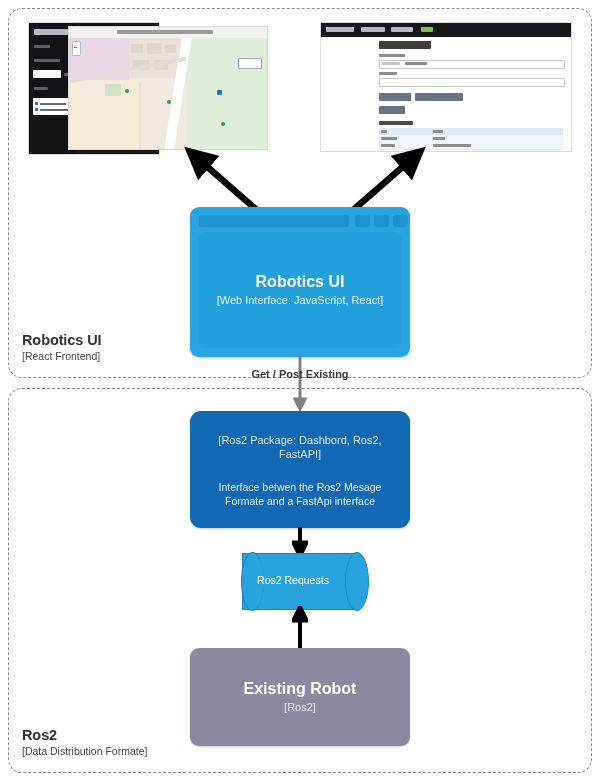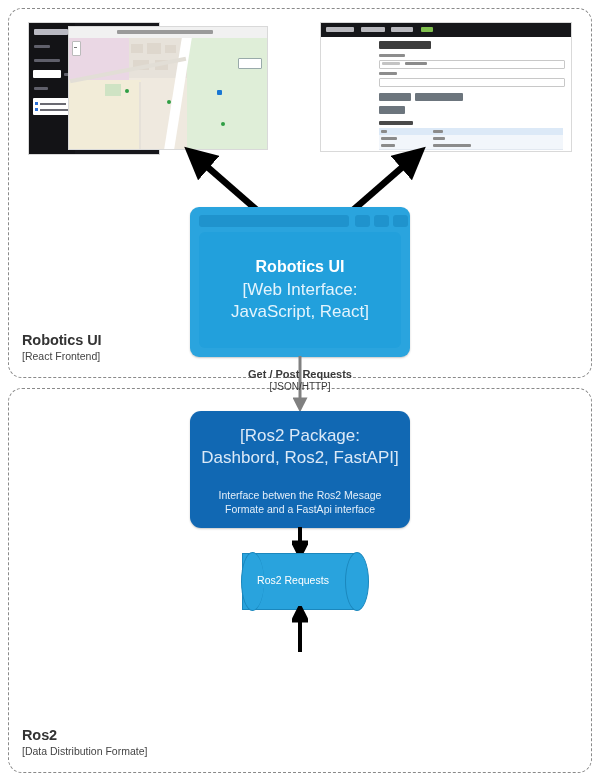--- a/index.html
+++ b/index.html
@@ -85,21 +85,21 @@
   #node-robotics-ui .titlebar{position:absolute;left:9px;top:8px;right:9px;height:12px;}
   #node-robotics-ui .addressbar{position:absolute;left:0;top:0;width:150px;height:12px;background:#1f93cd;border-radius:3px;}
   #node-robotics-ui .ctl{position:absolute;top:0;width:15px;height:12px;background:#1f93cd;border-radius:3px;}
   #node-robotics-ui .screen{
     position:absolute;left:9px;top:25px;right:9px;bottom:9px;
     background:#22a0dc;border-radius:6px;
     display:flex;flex-direction:column;align-items:center;justify-content:center;
     text-align:center;padding:0 8px;box-sizing:border-box;
   }
   .node-title{font-size:16px;font-weight:bold;color:#ffffff;line-height:1.2;}
-  .node-tech{font-size:17px;color:#e4f4fd;line-height:1.3;margin-top:2px;}
+  .node-tech{font-size:11px;color:#e4f4fd;line-height:1.3;margin-top:2px;}
   .node-desc{font-size:10.5px;color:#e9f6fd;line-height:1.35;margin-top:14px;}
 
   
   #node-webinterface{
     position:absolute;left:190px;top:411px;width:220px;height:117px;
     background:#1168b3;border-radius:11px;
     display:flex;flex-direction:column;align-items:center;justify-content:center;
     text-align:center;padding:0 10px;box-sizing:border-box;
     box-shadow:0 1px 2px rgba(0,0,0,0.22);
   }
@@ -268,22 +268,21 @@
   <svg style="position:absolute;left:290px;top:356px;width:20px;height:58px;" viewBox="0 0 20 58">
     <defs>
       <marker id="ghead" markerWidth="5" markerHeight="5" refX="2.2" refY="2.5" orient="auto">
         <path d="M0,0 L5,2.5 L0,5 z" fill="#808080"></path>
       </marker>
     </defs>
     <line x1="10" y1="0" x2="10" y2="48" stroke="#808080" stroke-width="3" marker-end="url(#ghead)"></line>
   </svg>
 
   <div class="edge-label" style="left:200px;top:368px;width:200px;">
-    <div class="el-main">Get / Post Requests</div>
-    <div class="el-sub">[JSON/HTTP]</div>
+    <div class="el-main">Get / Post Existing</div>
   </div>
 
   <div id="node-webinterface">
     <div class="node-tech">[Ros2 Package: Dashbord, Ros2, FastAPI]</div>
     <div class="node-desc">Interface betwen the Ros2 Mesage Formate and a FastApi interface</div>
   </div>
 
   <svg style="position:absolute;left:292px;top:527px;width:16px;height:32px;" viewBox="0 0 16 32">
     <defs>
       <marker id="khead-d" markerWidth="5" markerHeight="5" refX="2.4" refY="2.5" orient="auto">
@@ -302,14 +301,18 @@
 
   <svg style="position:absolute;left:292px;top:606px;width:16px;height:46px;" viewBox="0 0 16 46">
     <defs>
       <marker id="khead-u" markerWidth="5" markerHeight="5" refX="2.4" refY="2.5" orient="auto">
         <path d="M0,0 L5,2.5 L0,5 z" fill="#000000"></path>
       </marker>
     </defs>
     <line x1="8" y1="46" x2="8" y2="7" stroke="#000000" stroke-width="4" marker-end="url(#khead-u)"></line>
   </svg>
 
+  <div id="node-existing-robot">
+    <div class="node-title">Existing Robot</div>
+    <div class="node-tech">[Ros2]</div>
+  </div>
 
 </div>
 
 </body></html>

